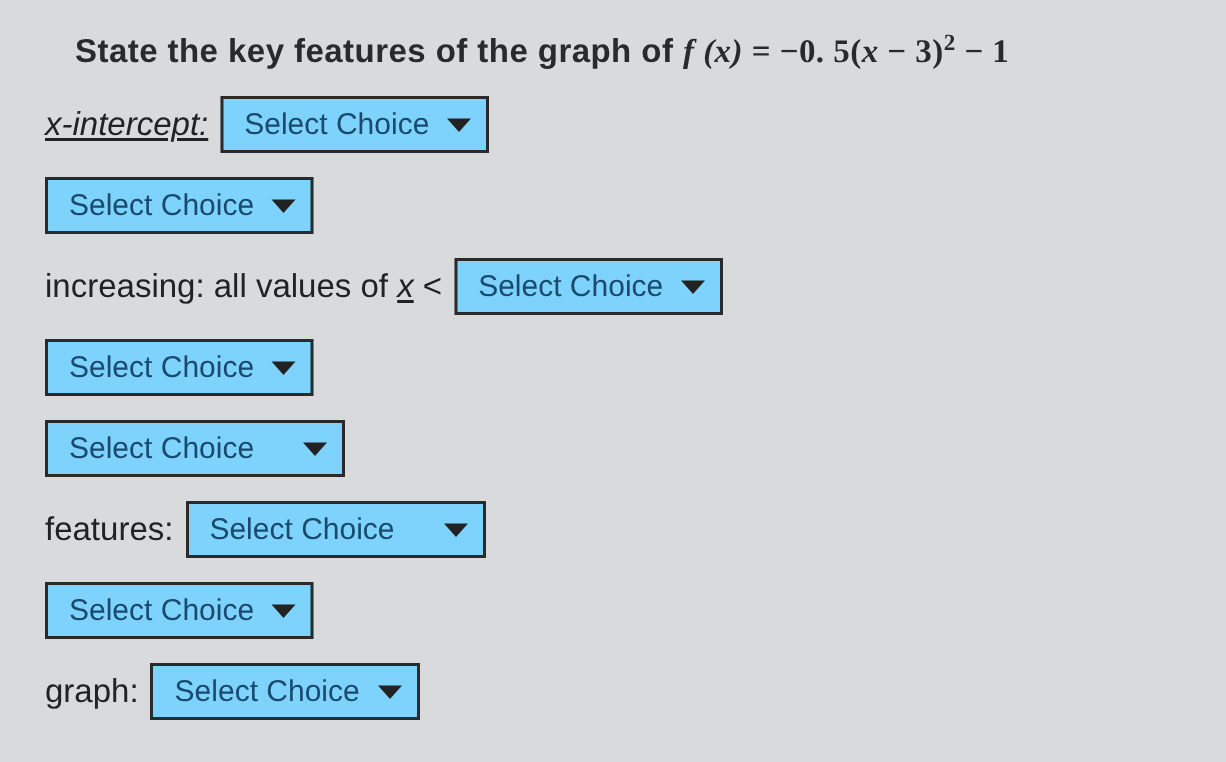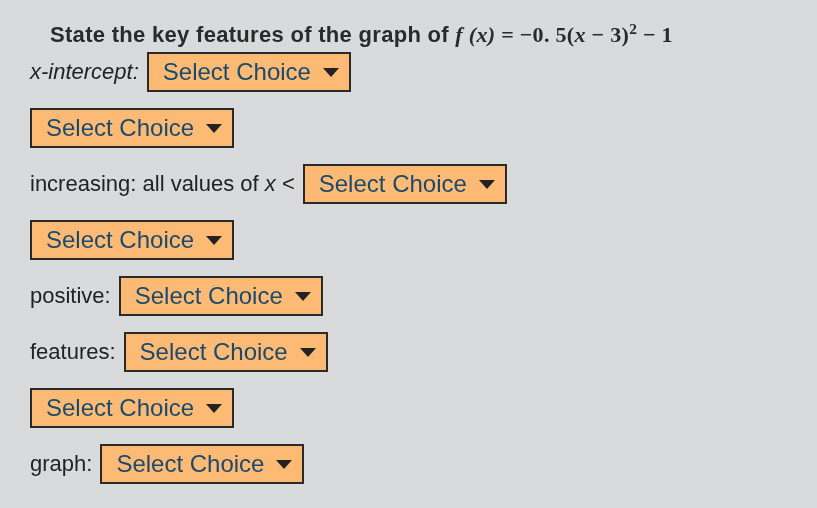--- a/index.html
+++ b/index.html
@@ -12,46 +12,47 @@
       font-family: Arial, sans-serif;
       width: 817px;
       height: 508px;
       padding: 20px 30px;
       color: #2a2a2a;
       overflow: hidden;
     }
     .question-prompt {
       font-size: 22px;
       font-weight: bold;
-      margin-bottom: 4px;
+      margin-bottom: 17px;
       padding-left: 20px;
       letter-spacing: 0.3px;
       white-space: nowrap;
     }
     .row {
       display: flex;
       align-items: center;
       margin-bottom: 16px;
       gap: 8px;
     }
     .label-regular {
       font-size: 22px;
       color: #222;
     }
     .em {
       font-style: italic;
+      text-decoration: underline;
     }
     .dropdown {
       display: inline-flex;
       align-items: center;
       border: 2px solid #2a2a2a;
-      background: #fdba74;
+      background: #7dd3fc;
       padding: 4px 10px 4px 14px;
       gap: 12px;
-      font-size: 24px;
+      font-size: 20px;
       color: #1a4a6e;
       cursor: pointer;
       min-height: 38px;
     }
     .dropdown-wide {
       min-width: 200px;
     }
     .dropdown-text {
       flex: 1;
     }
@@ -109,21 +110,20 @@
 </div>
 
 <div class="row">
   <div class="dropdown">
     <span class="dropdown-text">Select Choice</span>
     <span class="chevron"></span>
   </div>
 </div>
 
 <div class="row">
-  <span class="label-regular">positive:</span>
   <div class="dropdown dropdown-wide">
     <span class="dropdown-text">Select Choice</span>
     <span class="chevron"></span>
   </div>
 </div>
 
 <div class="row">
   <span class="label-regular">features:</span>
   <div class="dropdown dropdown-wide">
     <span class="dropdown-text">Select Choice</span>

